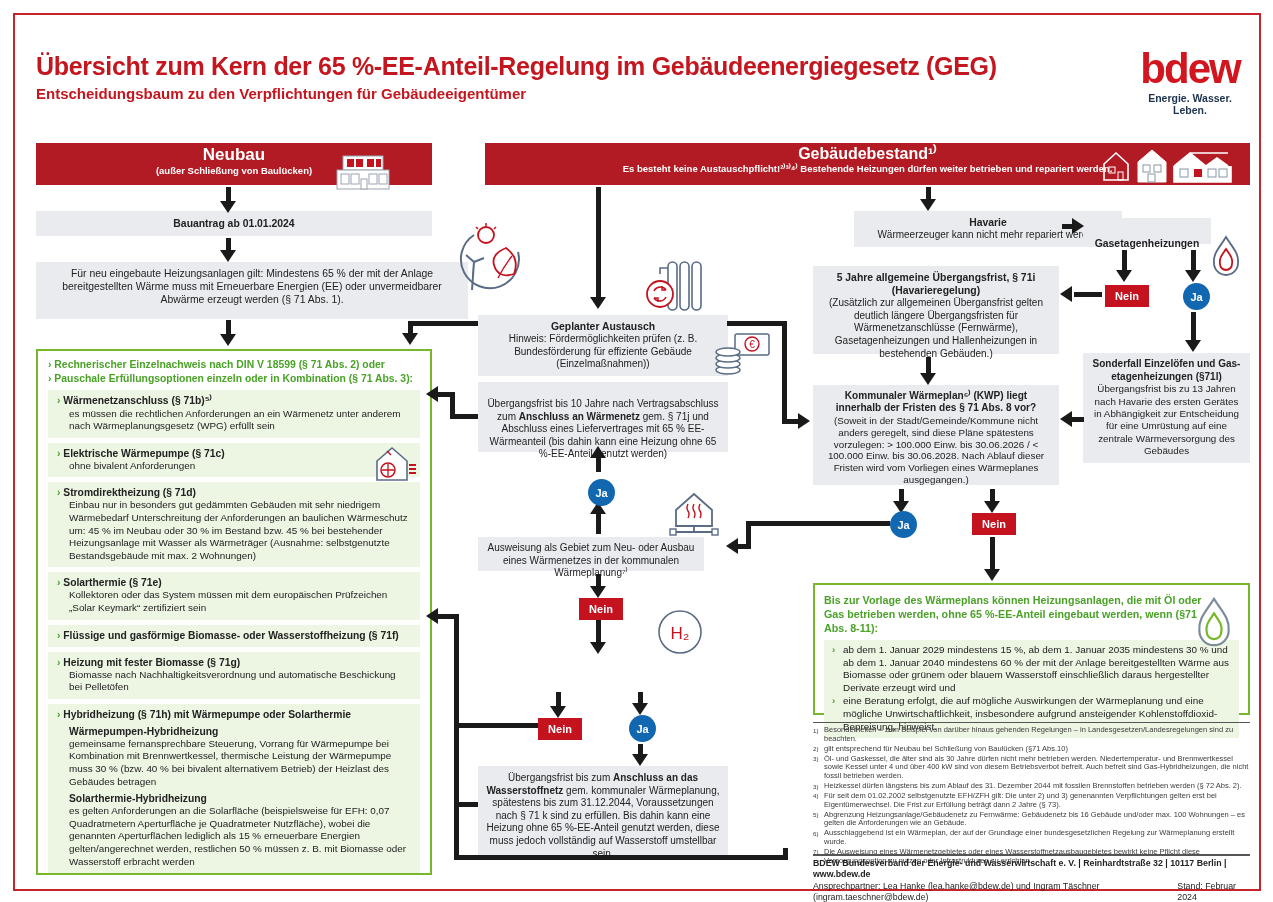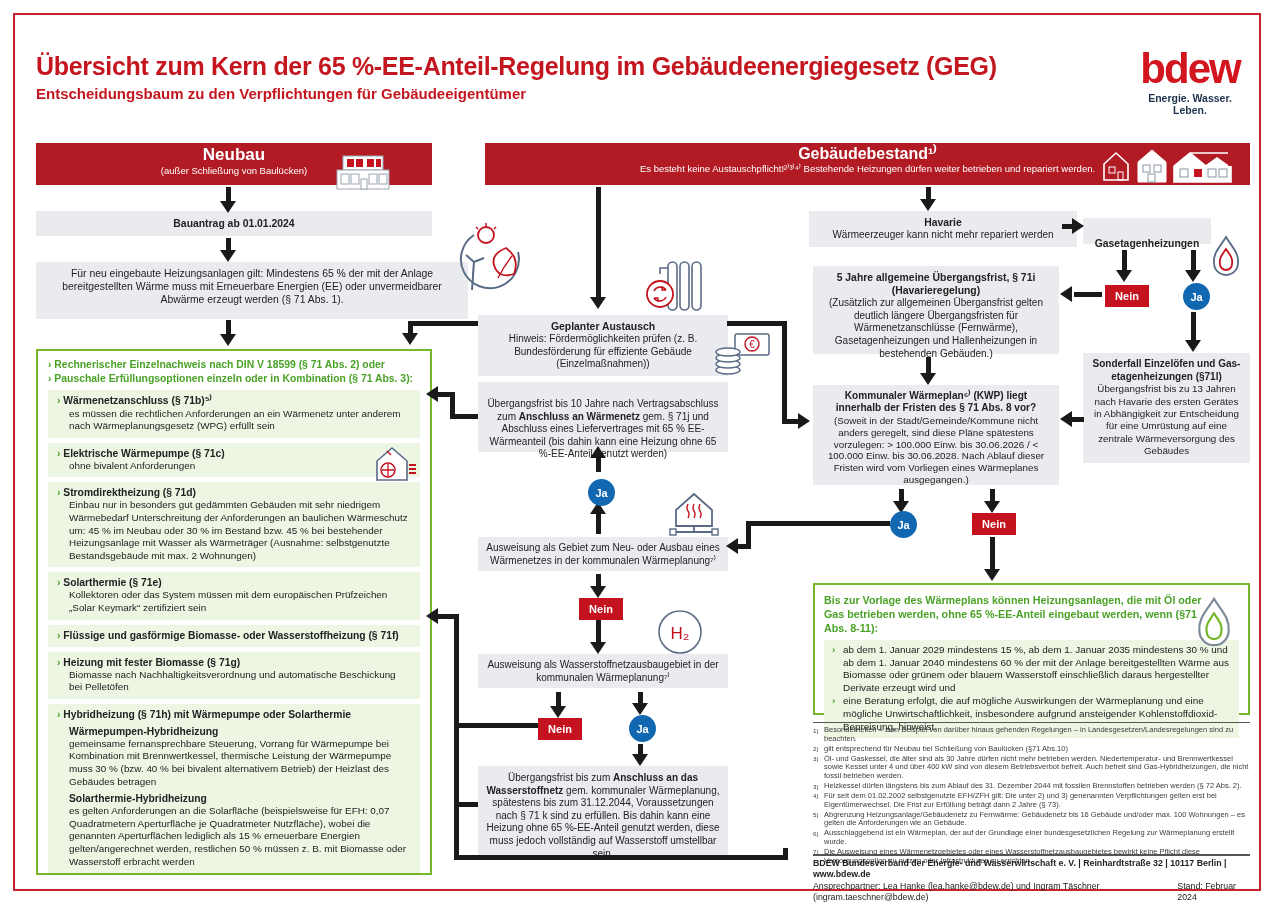--- a/index.html
+++ b/index.html
@@ -8,21 +8,21 @@
   .a{position:absolute;box-sizing:border-box;}
   .frame{position:absolute;left:13px;top:13px;width:1244px;height:874px;border:2px solid #c5242c;}
   #title{left:36px;top:52px;width:1090px;font-size:25px;font-weight:bold;color:#c4161f;letter-spacing:-0.3px;}
   #subtitle{left:36px;top:85px;width:900px;font-size:15px;font-weight:bold;color:#c4161f;}
   #intro{left:36px;top:110px;width:1100px;font-size:10.5px;color:#3a3a3a;}
   #logo{left:1130px;top:48px;width:120px;text-align:center;}
   #logoText{font-size:42px;font-weight:bold;color:#d2151e;letter-spacing:-2px;line-height:1;}
   #logoTag{font-size:10.5px;font-weight:bold;color:#20354f;margin-top:2px;}
   .redbox{background:#b21b24;color:#fff;text-align:center;}
   .hT{font-size:17px;font-weight:bold;padding-top:2px;line-height:1.15;}
-  .hS{font-size:9.5px;font-weight:normal;line-height:1.2;}
+  .hS{font-size:9.5px;font-weight:bold;line-height:1.2;}
   .gbox{background:#e9ebef;text-align:center;font-size:10px;line-height:1.26;padding:5px 8px;}
   .gbox .bt{font-weight:bold;font-size:10.4px;}
   .ja{background:#1168b1;color:#fff;border-radius:50%;display:flex;align-items:center;justify-content:center;font-weight:bold;font-size:11px;width:27px;height:27px;z-index:5;}
   .nein{background:#c4121f;color:#fff;font-weight:bold;font-size:11px;display:flex;align-items:center;justify-content:center;width:44px;height:22px;z-index:5;}
   .vl{position:absolute;width:5px;background:#1a1a1a;}
   .hl{position:absolute;height:5px;background:#1a1a1a;}
   .hd{position:absolute;width:0;height:0;}
   .hd.down{border-left:8px solid transparent;border-right:8px solid transparent;border-top:12px solid #1a1a1a;}
   .hd.up{border-left:8px solid transparent;border-right:8px solid transparent;border-bottom:12px solid #1a1a1a;}
   .hd.left{border-top:8px solid transparent;border-bottom:8px solid transparent;border-right:12px solid #1a1a1a;}
@@ -182,34 +182,33 @@
     <span>Übergangsfrist bis 10 Jahre nach Vertragsabschluss zum </span><b>Anschluss an Wärmenetz</b><span> gem. § 71j und Abschluss eines Liefervertrages mit 65 % EE-Wärmeanteil (bis dahin kann eine Heizung ohne 65 %-EE-Anteil genutzt werden)</span>
   </div>
   <div class="a ja" style="left:588px;top:479px;">Ja</div>
   <svg class="a" style="left:668px;top:490px;" width="52" height="48" viewBox="0 0 52 48">
     <path d="M8 20 L26 4 L44 20 V36 H8 Z" fill="#fff" stroke="#5a6b85" stroke-width="1.8"></path>
     <path d="M20 14 q-2 4 0 7 q2 3 0 7 M26 14 q-2 4 0 7 q2 3 0 7 M32 14 q-2 4 0 7 q2 3 0 7" fill="none" stroke="#c4121f" stroke-width="1.4"></path>
     <path d="M26 36 v6 M6 42 h40" fill="none" stroke="#5a6b85" stroke-width="1.8"></path>
     <rect x="2" y="39" width="6" height="6" fill="#fff" stroke="#5a6b85" stroke-width="1.4"></rect>
     <rect x="44" y="39" width="6" height="6" fill="#fff" stroke="#5a6b85" stroke-width="1.4"></rect>
   </svg>
-  <div class="a gbox" style="left:478px;top:537px;width:250px;height:34px;">Ausweisung als Gebiet zum Neu- oder  Ausbau eines Wärmenetzes in der kommunalen Wärmeplanung⁷⁾</div>
+  <div class="a gbox" style="left:478px;top:537px;width:226px;height:34px;">Ausweisung als Gebiet zum Neu- oder  Ausbau eines Wärmenetzes in der kommunalen Wärmeplanung⁷⁾</div>
   <div class="a nein" style="left:579px;top:598px;">Nein</div>
   <svg class="a" style="left:656px;top:608px;z-index:4;" width="48" height="48" viewBox="0 0 48 48">
     <circle cx="24" cy="24" r="21" fill="#fff" stroke="#5a6b85" stroke-width="1.6"></circle>
     <text x="24" y="31" text-anchor="middle" font-size="17" fill="#c4121f">H₂</text>
   </svg>
-  <div class="a gbox" style="left:478px;top:654px;width:250px;height:34px;">Ausweisung  als Wasserstoffnetzausbaugebiet in der kommunalen Wärmeplanung⁷⁾</div>
   <div class="a nein" style="left:538px;top:718px;">Nein</div>
   <div class="a ja" style="left:629px;top:715px;">Ja</div>
   <div class="a gbox" style="left:478px;top:766px;width:250px;height:90px;padding-top:6px;">
     <span>Übergangsfrist bis zum </span><b>Anschluss an das Wasserstoffnetz</b><span> gem. kommunaler Wärmeplanung, spätestens bis zum 31.12.2044, Voraussetzungen nach § 71 k sind zu erfüllen. Bis dahin kann eine Heizung ohne 65 %-EE-Anteil genutzt werden, diese muss jedoch vollständig auf Wasserstoff umstellbar sein.</span>
   </div>
 
-  <div class="a gbox" style="left:809px;top:211px;width:268px;height:36px;text-align:center;">
+  <div class="a gbox" style="left:854px;top:211px;width:268px;height:36px;text-align:center;">
     <div class="bt">Havarie</div>
     <div>Wärmeerzeuger kann nicht mehr repariert werden</div>
   </div>
   <div class="a gbox" style="left:1083px;top:218px;width:128px;height:26px;padding-top:19px;">
     <span class="bt">Gasetagenheizungen</span>
   </div>
   <svg class="a" style="left:1208px;top:235px;" width="36" height="42" viewBox="0 0 36 42">
     <path d="M18 2 C12 12 5 18 6 28 a12 12 0 0 0 24 0 C31 18 24 12 18 2 Z" fill="#fff" stroke="#5a6b85" stroke-width="1.8"></path>
     <path d="M18 14 c-4 6 -7 9 -6 15 a6 6 0 0 0 12 0 c1 -6 -2 -9 -6 -15 Z" fill="none" stroke="#c4121f" stroke-width="1.8"></path>
   </svg>

